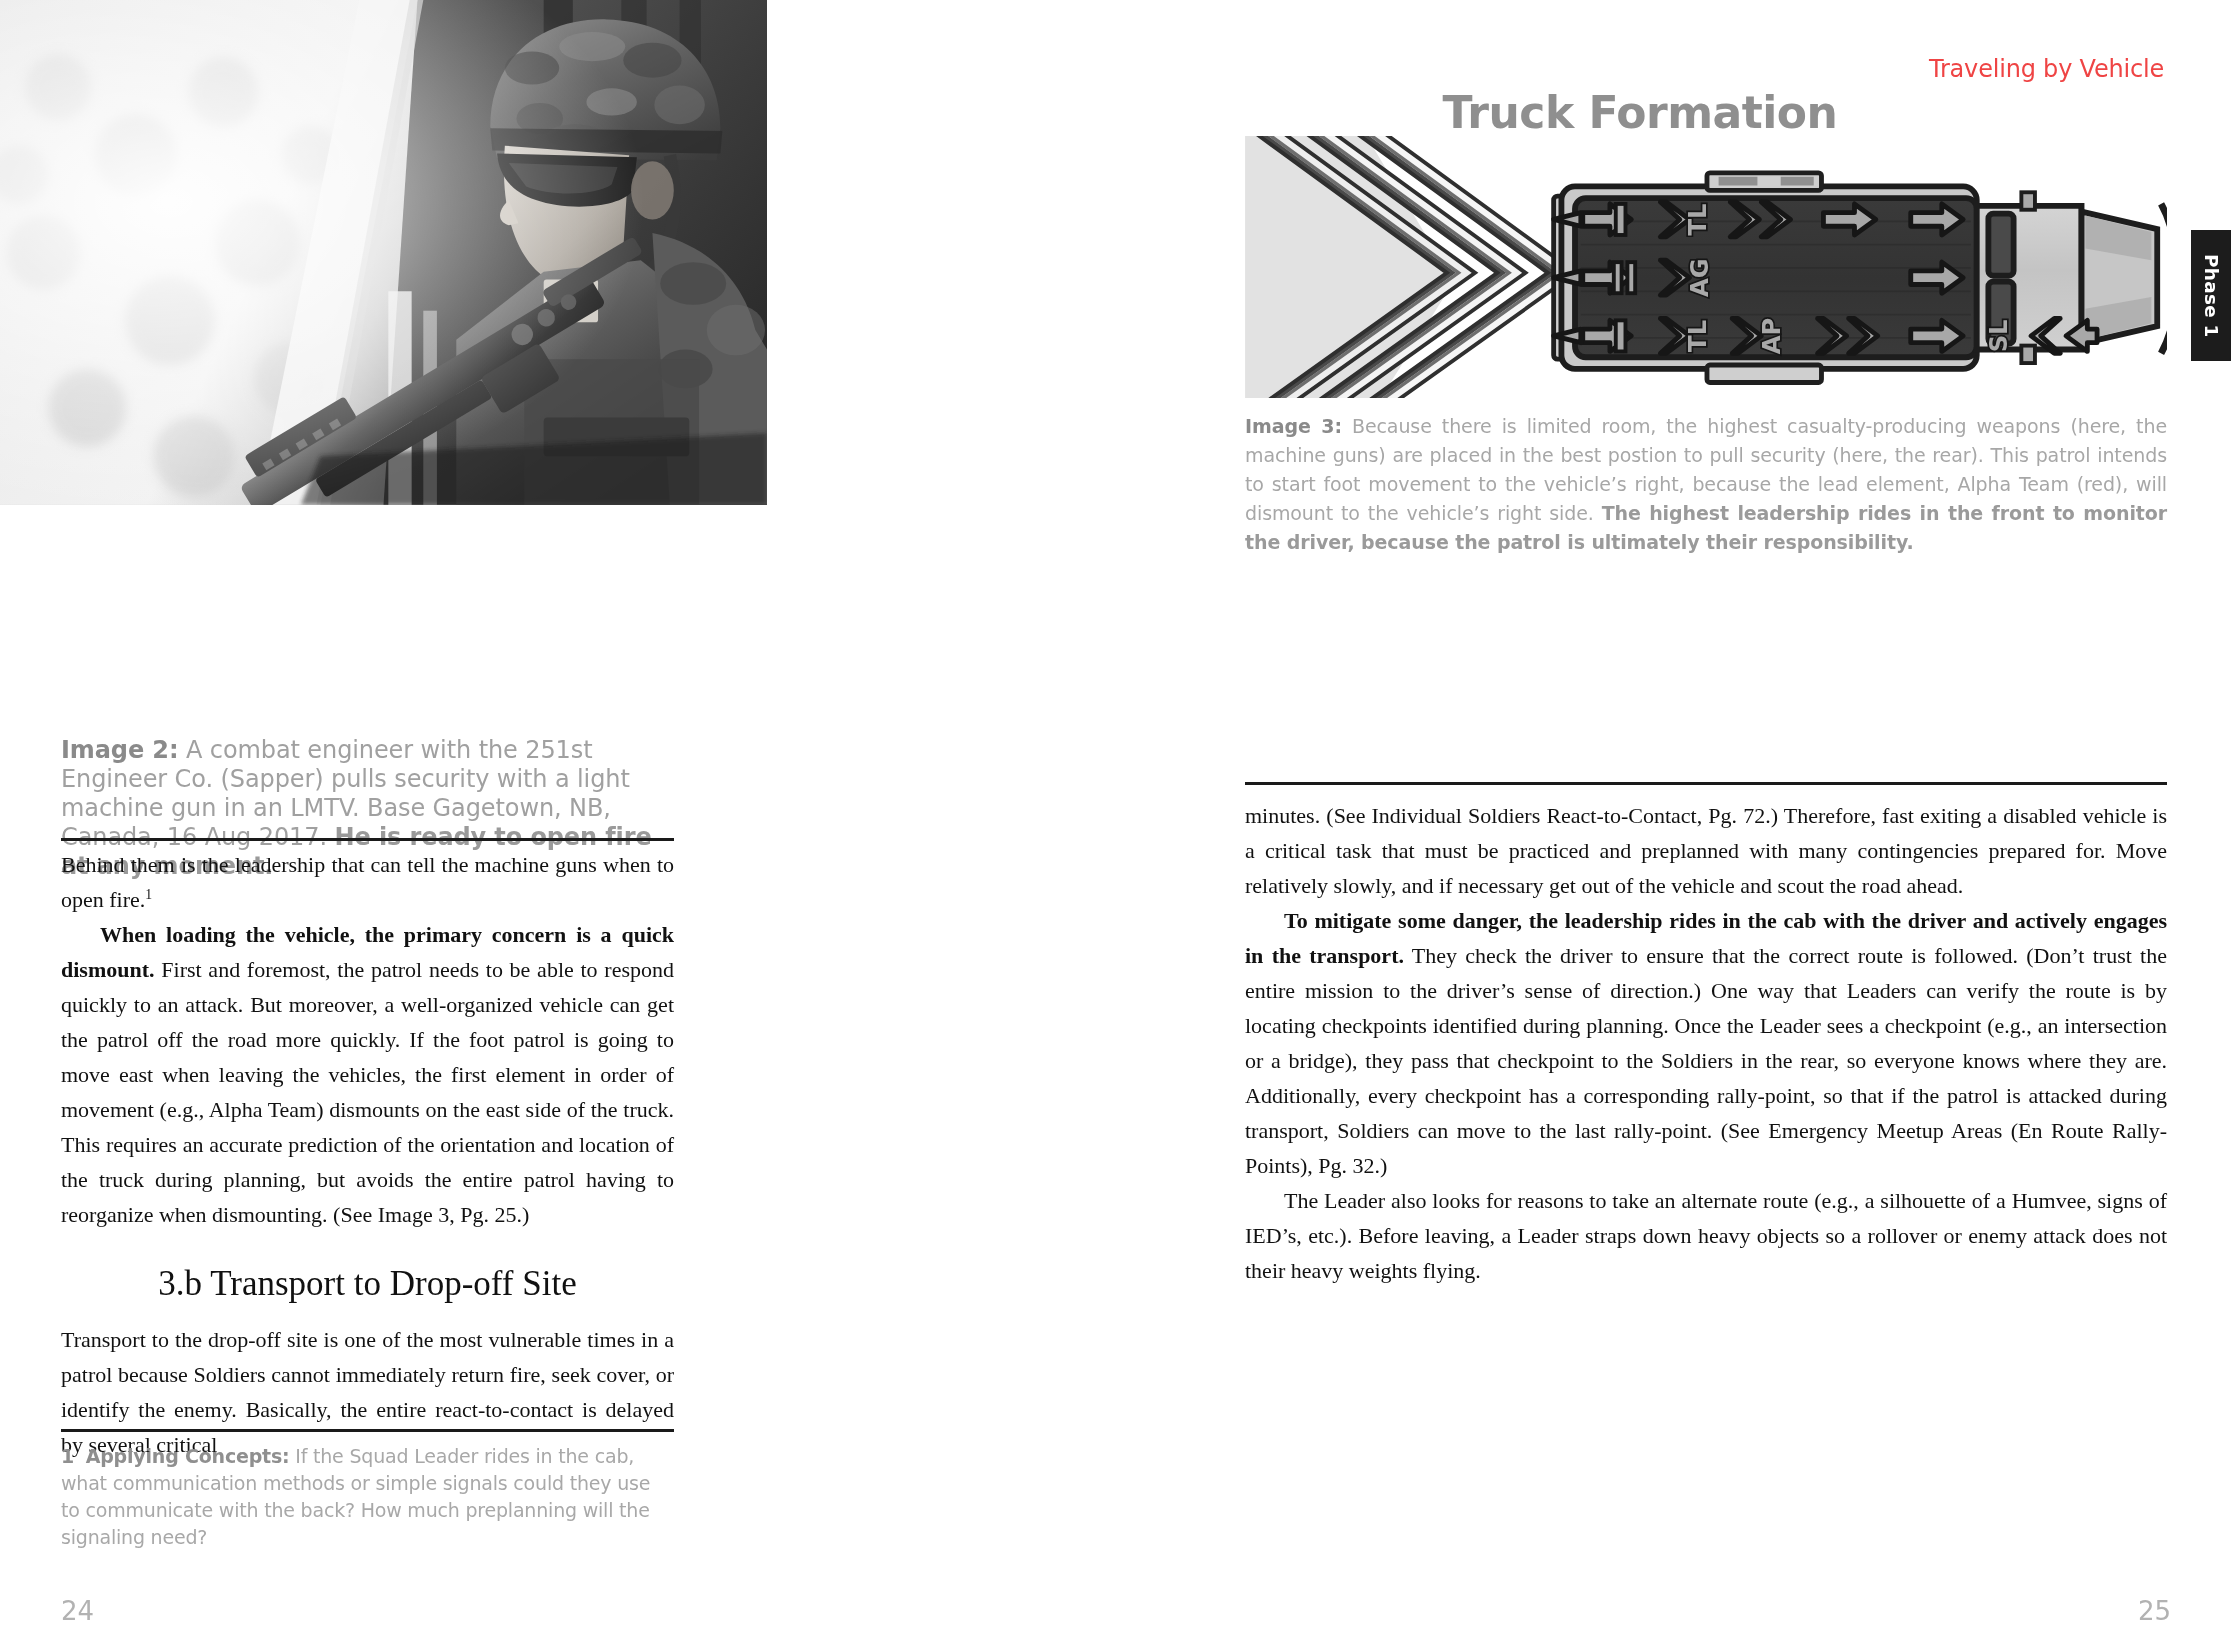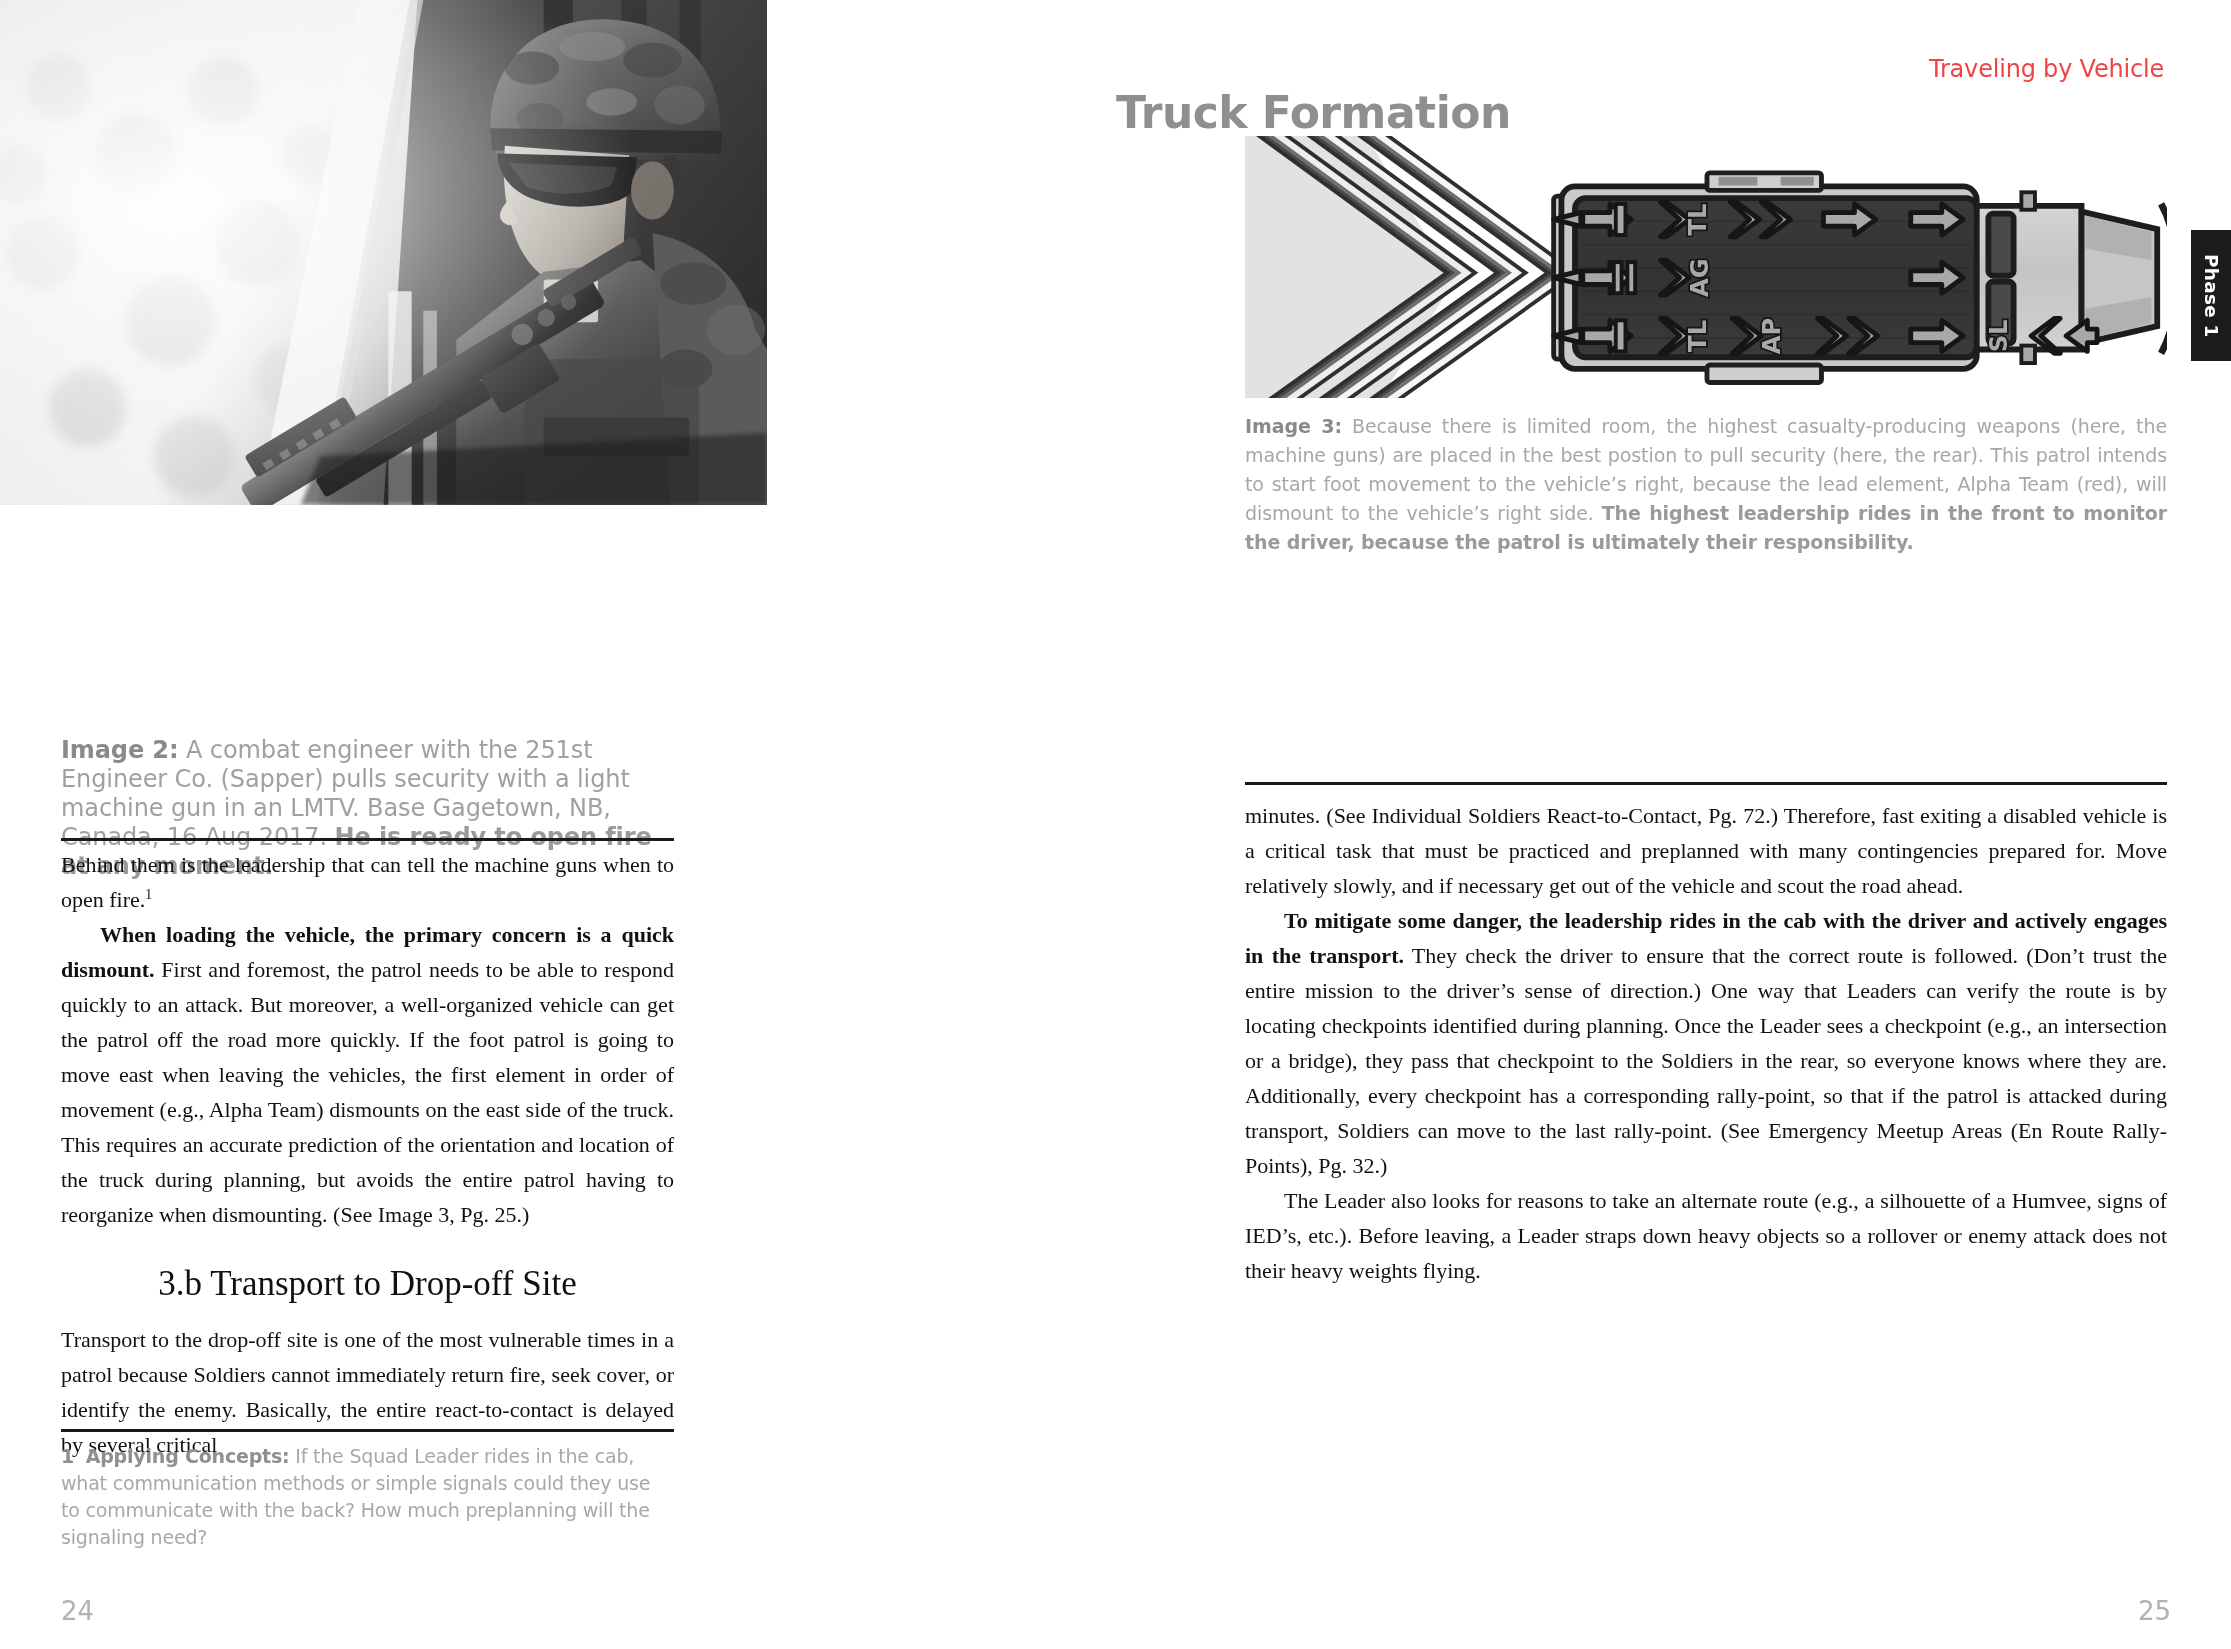--- a/index.html
+++ b/index.html
@@ -128,20 +128,21 @@
     font-family: "DejaVu Sans", sans-serif;
     font-size: 24px;
     color: #ef4444;
     letter-spacing: -0.2px;
   }
 
   .chapter-title {
     position: absolute;
     left: 0; top: 87px;
     width: 1048px;
+    text-align: center;
     font-family: "DejaVu Sans", sans-serif;
     font-weight: bold;
     font-size: 44px;
     color: #8f8f8f;
     letter-spacing: -0.5px;
   }
 
   
   .diagram-frame {
     position: absolute;

